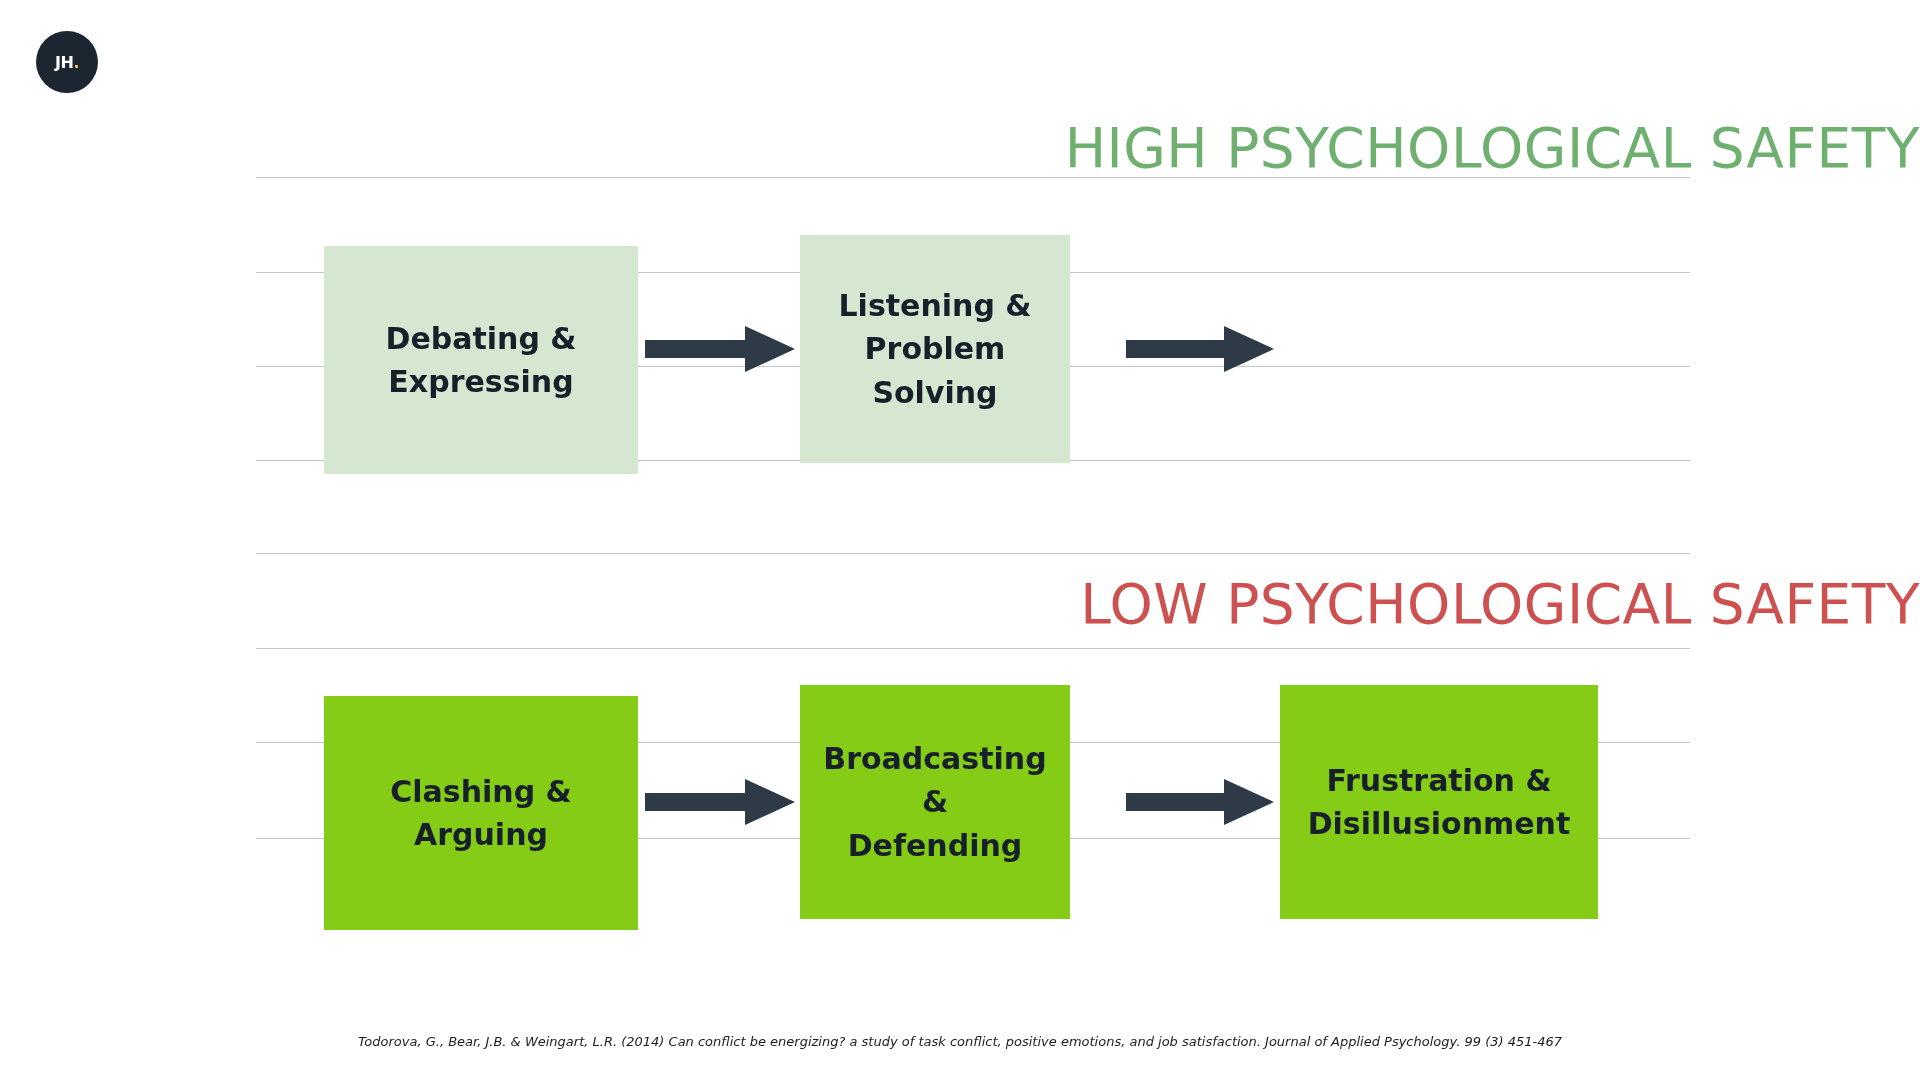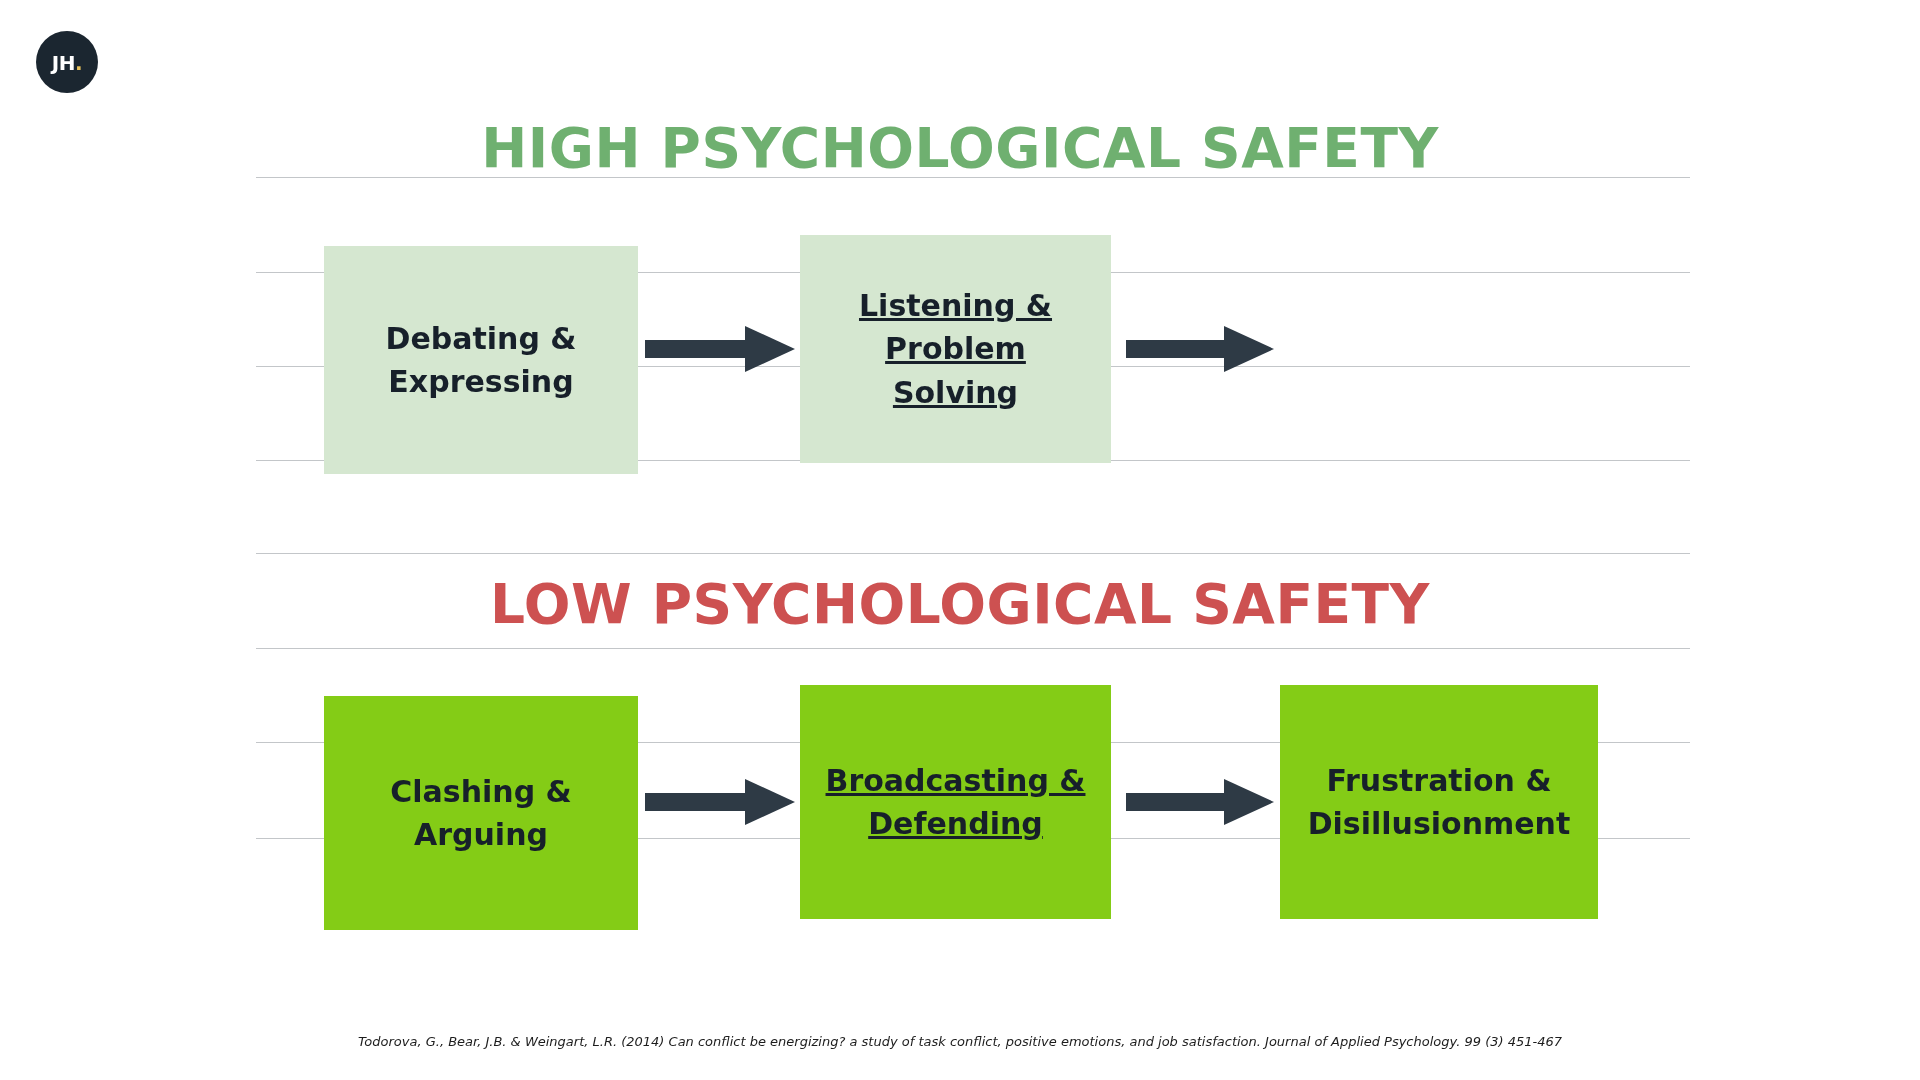--- a/index.html
+++ b/index.html
@@ -49,39 +49,39 @@
     border-radius: 50%;
     background: #1b2630;
     z-index: 6;
     display: flex;
     align-items: center;
     justify-content: center;
   }
   #logo .mark {
     color: #ffffff;
     font-family: "DejaVu Sans", sans-serif;
-    font-size: 20px;
+    font-size: 16px;
     font-weight: bold;
     letter-spacing: -0.5px;
     line-height: 1;
     position: relative;
     top: 1px;
   }
   #logo .dot {
     color: #e8c25a;
   }
 
   
   .section-title {
     position: absolute;
     left: 0;
     width: 1920px;
-    text-align: center;
-    font-family: "DejaVu Sans", sans-serif;
-    font-weight: bold;
+    text-align: right;
+    font-family: "DejaVu Sans", sans-serif;
+    font-weight: normal;
     font-size: 55px;
     letter-spacing: 0.5px;
     z-index: 4;
     white-space: nowrap;
   }
   #title-high {
     top: 116px;
     color: #6fb070;
   }
   #title-low {
@@ -111,21 +111,21 @@
     font-weight: bold;
     font-size: 30px;
     line-height: 1.45;
     color: #17202a;
   }
   .node.green { background: #d5e7d0; }
   .node.pink  { background: #84cc16; }
 
   
   .pos1 { left: 324px;  width: 314px; margin-top: 11px; }
-  .pos2 { left: 800px;  width: 311px; text-decoration: underline; }
+  .pos2 { left: 800px;  width: 270px; }
   .pos3 { left: 1280px; width: 318px; }
 
   #row-high .node { top: 0; height: 228px; }
   #row-low  .node { top: 0; height: 234px; }
 
   
   .arrow {
     position: absolute;
     height: 46px;
     display: block;

